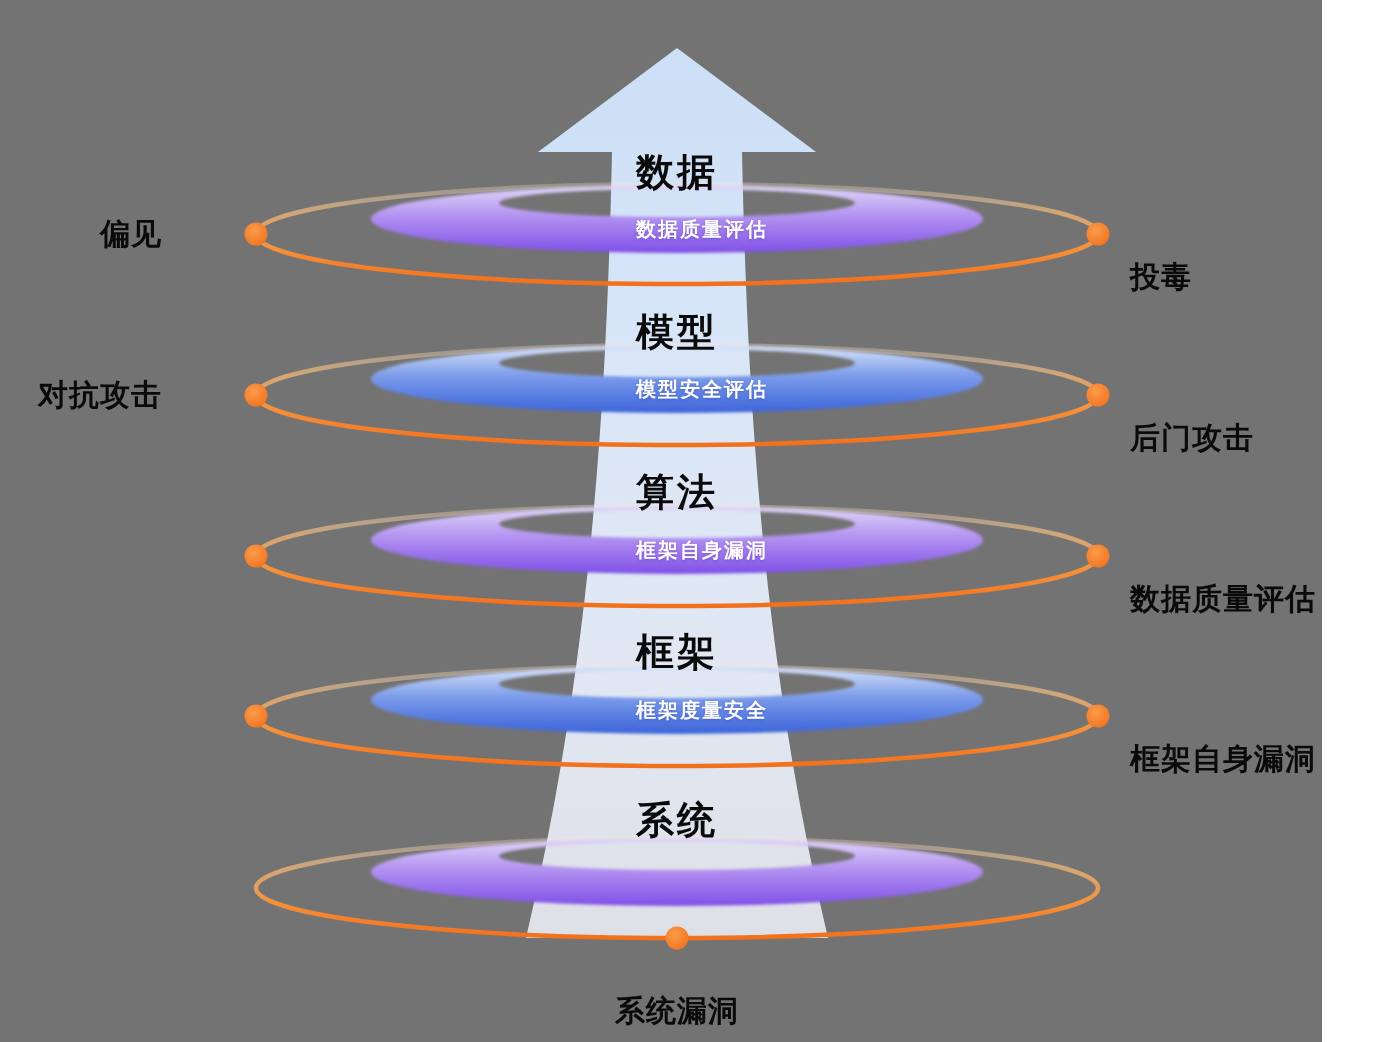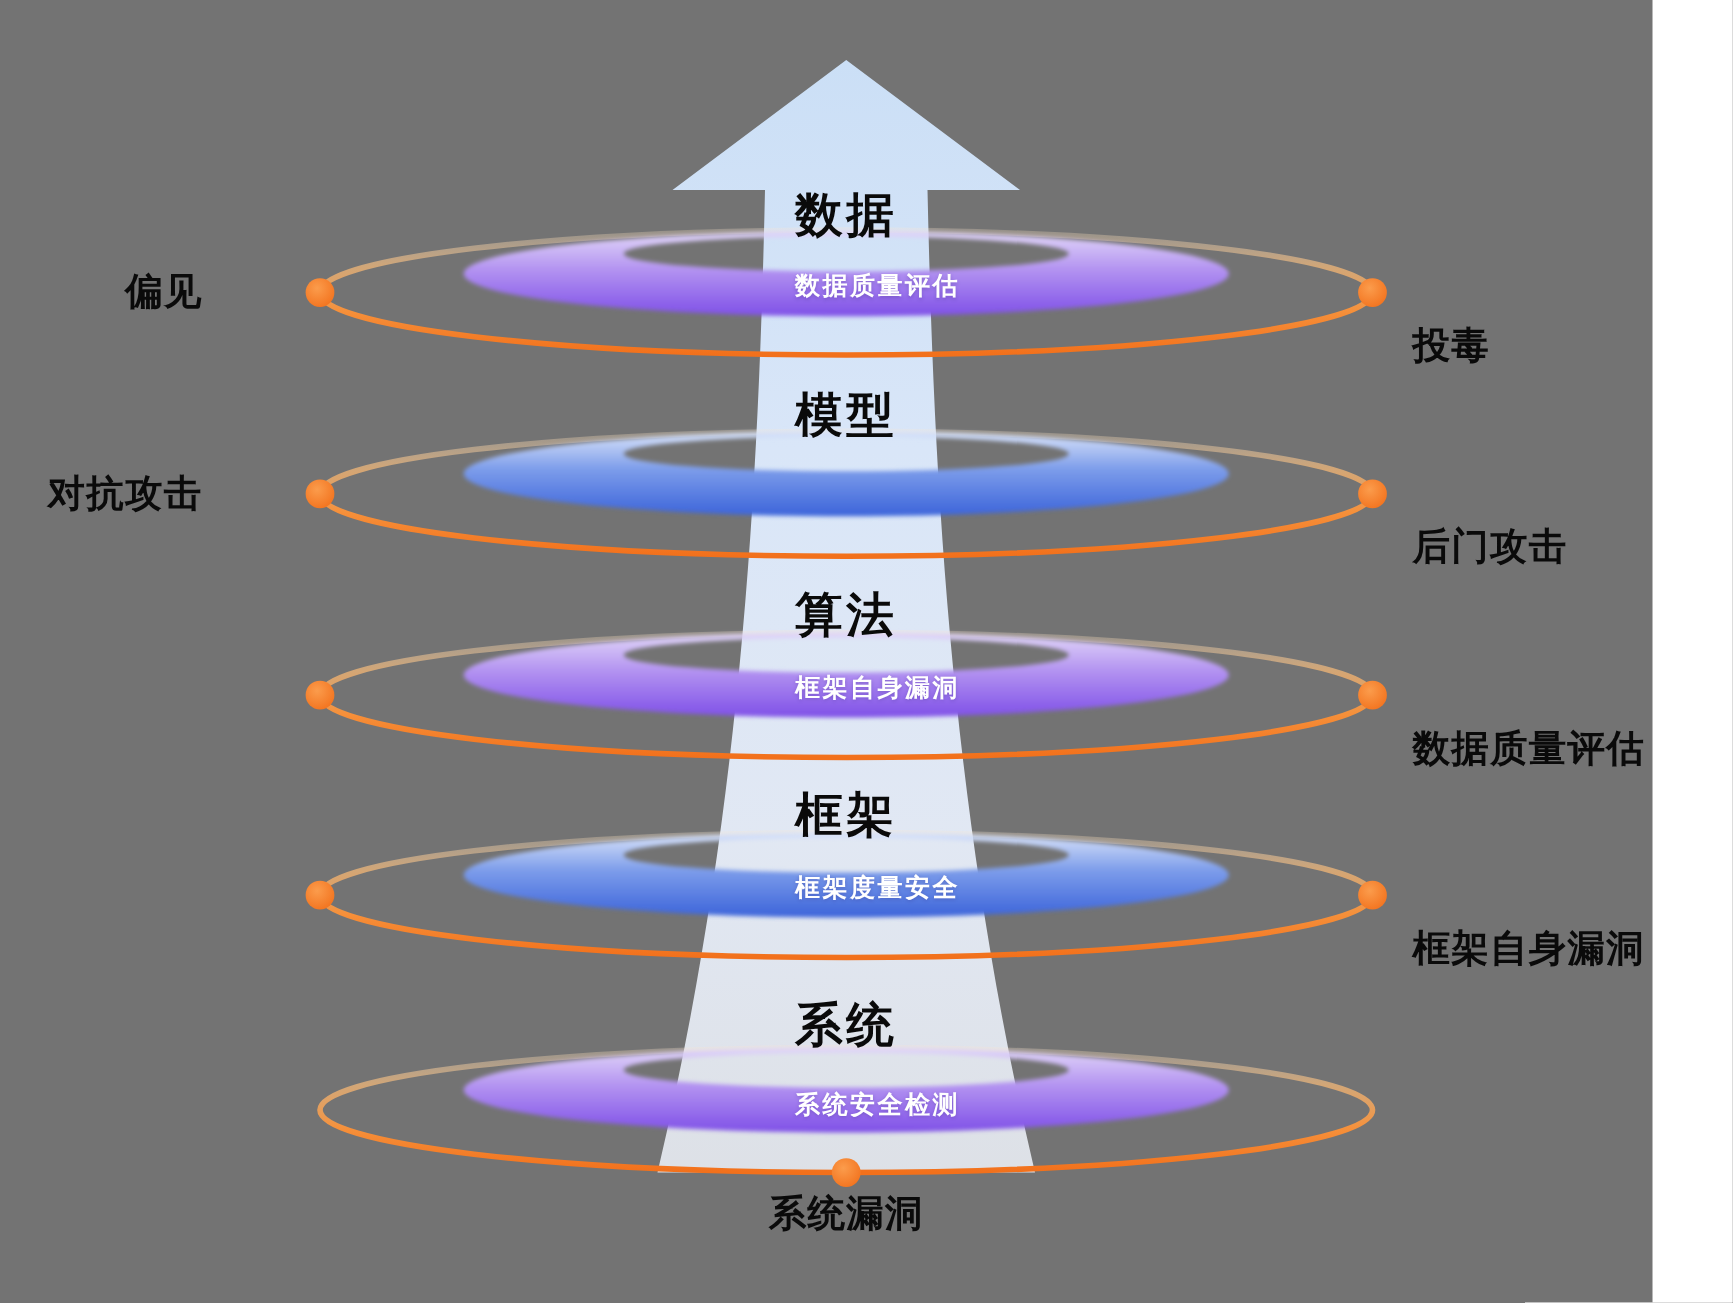--- a/index.html
+++ b/index.html
@@ -17,21 +17,21 @@
     font-size:20px;font-weight:700;color:#ffffff;letter-spacing:2px;white-space:nowrap;
     text-shadow:0 1px 3px rgba(50,35,120,.28);
     margin-left:25px;
   }
   .threat{
     position:absolute;font-size:30px;font-weight:700;color:#0a0a0a;
     white-space:nowrap;transform:translateY(-50%);letter-spacing:1px;
   }
   .threat.left{right:1160px;text-align:center;}
   .threat.right{left:1130px;margin-top:43px;}
-  .threat.bottom{left:677px;transform:translate(-50%,-50%);}
+  .threat.bottom{left:677px;transform:translate(-50%,-50%);margin-top:40px;}
 </style>
 </head>
 <body>
 
 <div class="stage">
 
   <svg width="1386" height="1042" viewBox="0 0 1386 1042">
     <defs>
       <linearGradient id="beamGrad" x1="0" y1="0" x2="0" y2="1">
         <stop offset="0" stop-color="#CBDFF6"></stop>
@@ -100,28 +100,28 @@
       <circle cx="677" cy="938" r="11.5" fill="url(#dotGrad)"></circle>
     </g>
   </svg>
 
   <div class="lvl-title" style="top:172px">数据</div>
   <div class="band-label" style="top:229px">数据质量评估</div>
   <div class="threat left" style="top:234px">偏见</div>
   <div class="threat right" style="top:234px">投毒</div>
 
   <div class="lvl-title" style="top:332px">模型</div>
+  <div class="band-label" style="top:389px">模型安全评估</div>
   <div class="threat left" style="top:395px">对抗攻击</div>
   <div class="threat right" style="top:395px">后门攻击</div>
 
   <div class="lvl-title" style="top:492px">算法</div>
   <div class="band-label" style="top:550px">框架自身漏洞</div>
   <div class="threat right" style="top:556px">数据质量评估</div>
 
   <div class="lvl-title" style="top:652px">框架</div>
   <div class="band-label" style="top:710px">框架度量安全</div>
   <div class="threat right" style="top:716px">框架自身漏洞</div>
 
   <div class="lvl-title" style="top:820px">系统</div>
-  <div class="band-label" style="top:884px">系统安全检测</div>
   <div class="threat bottom" style="top:971px">系统漏洞</div>
 
 </div>
 
 </body></html>

